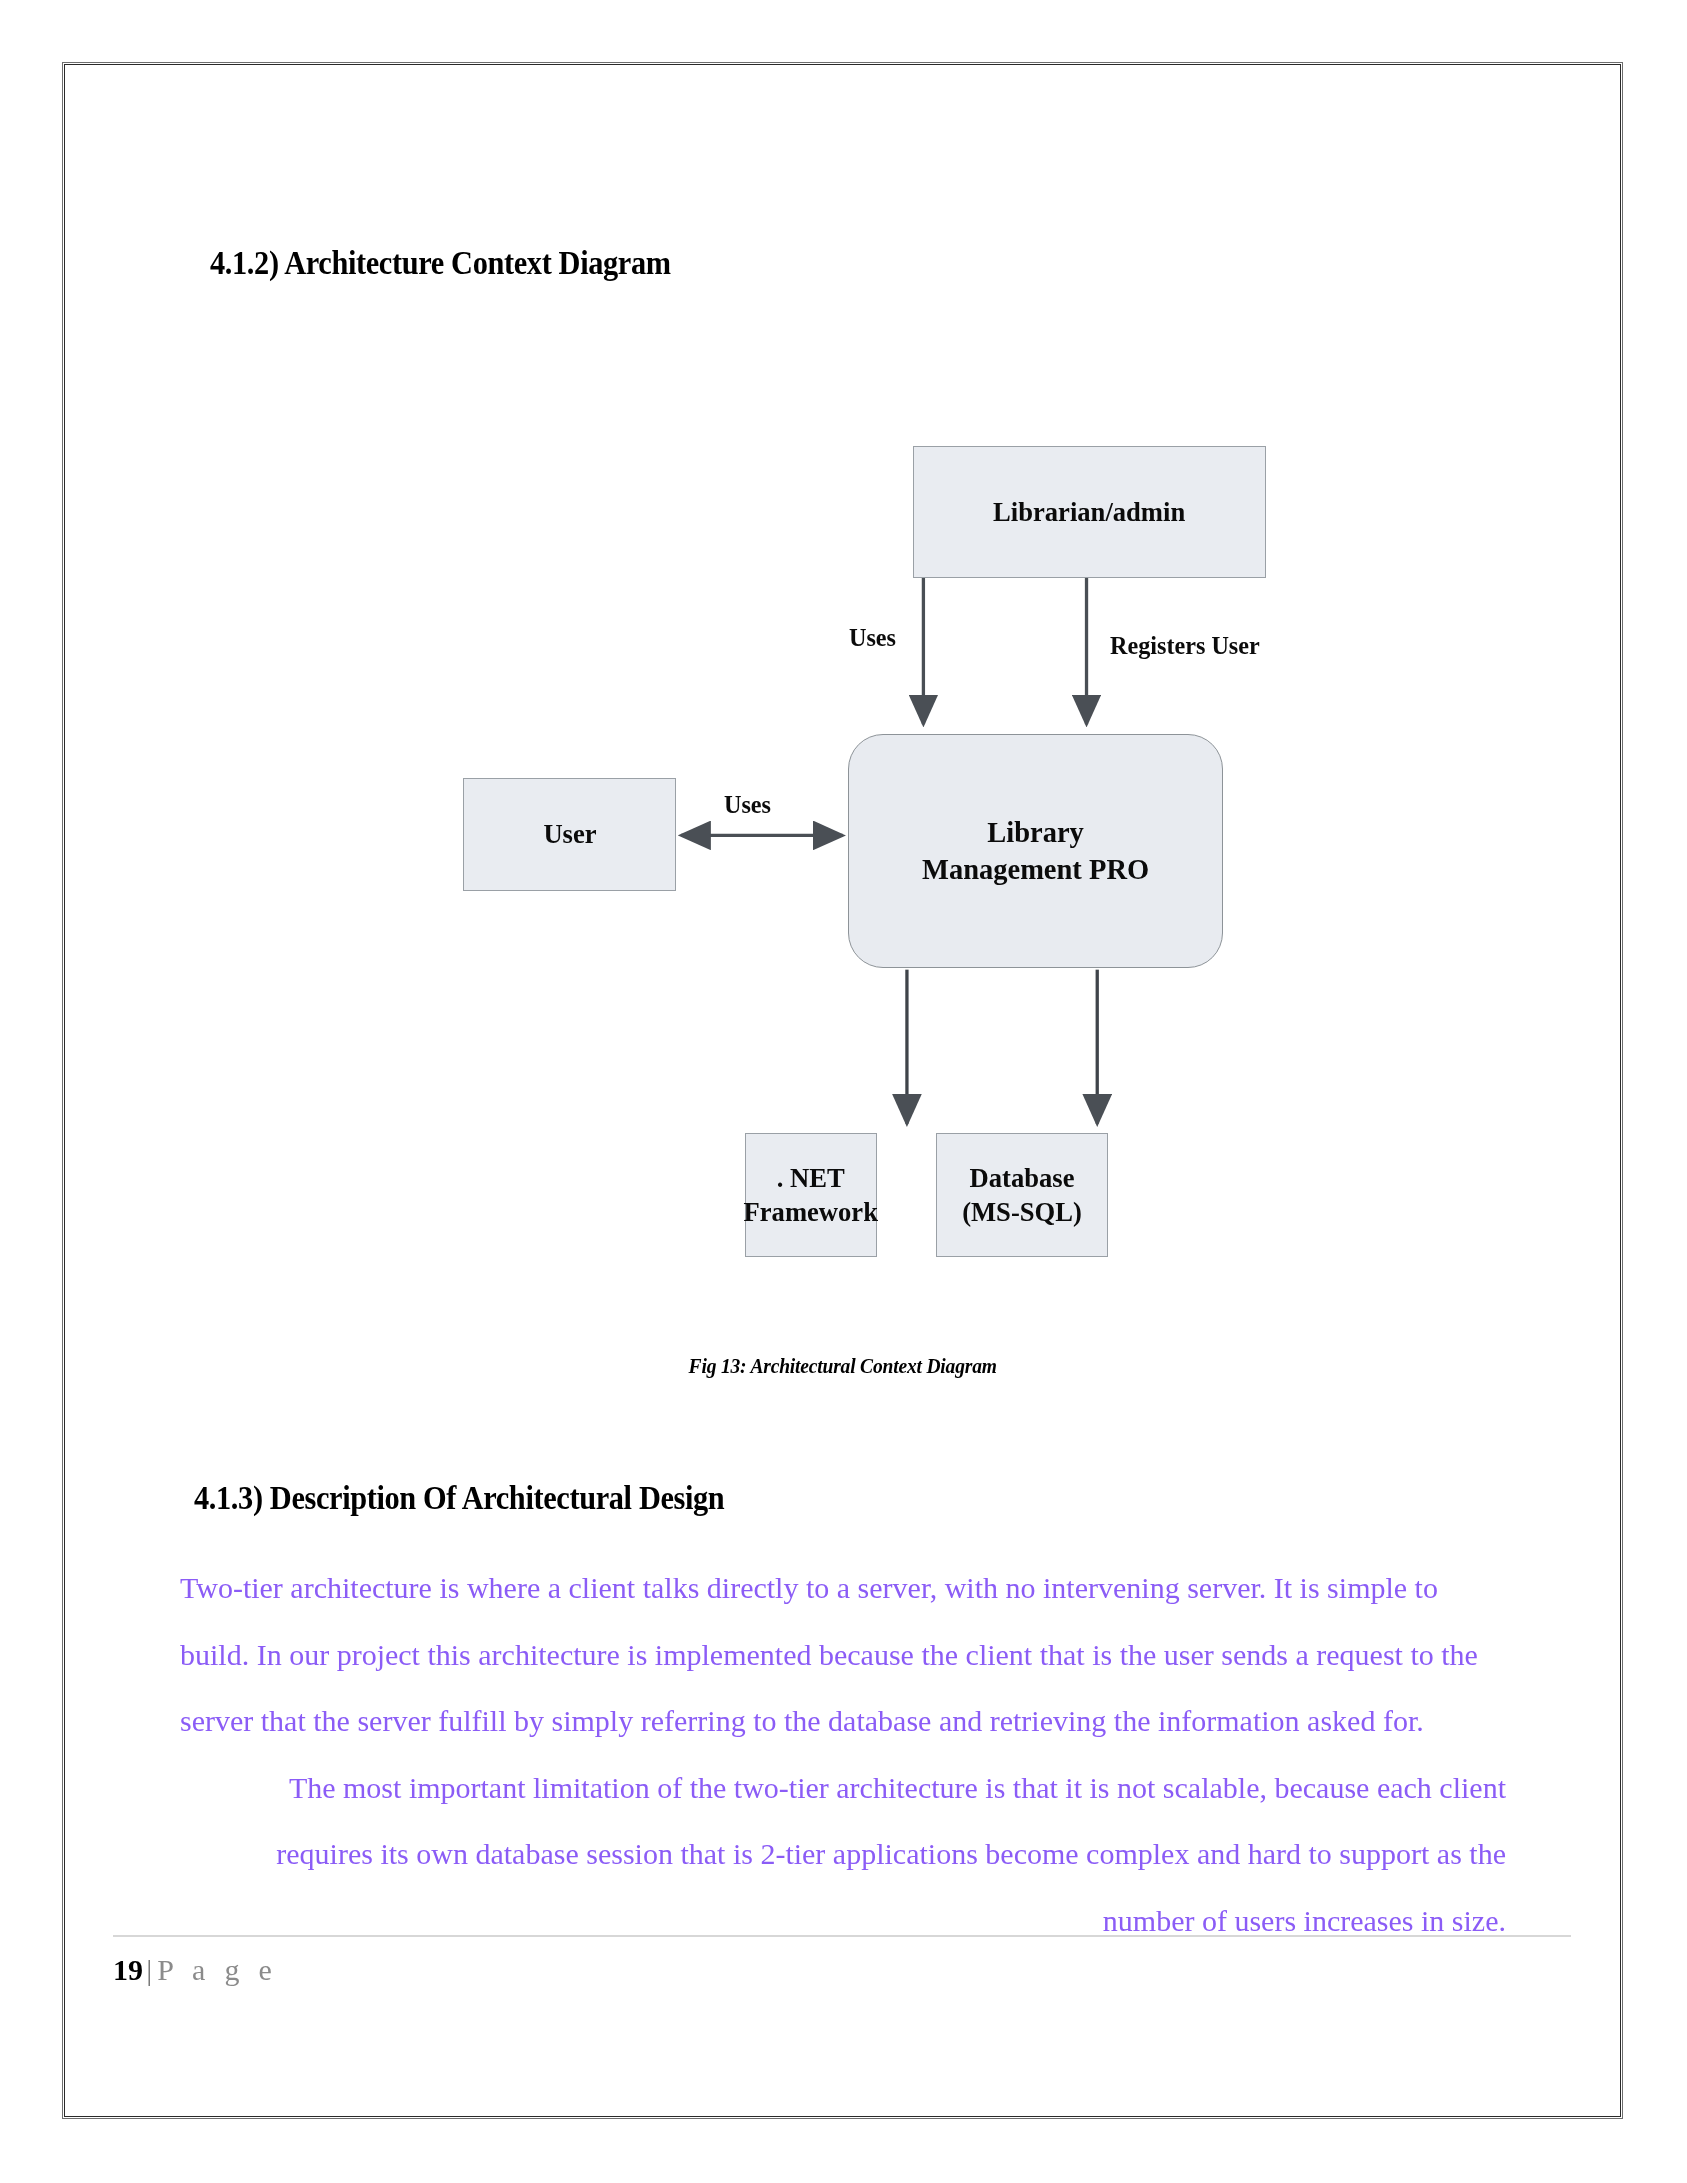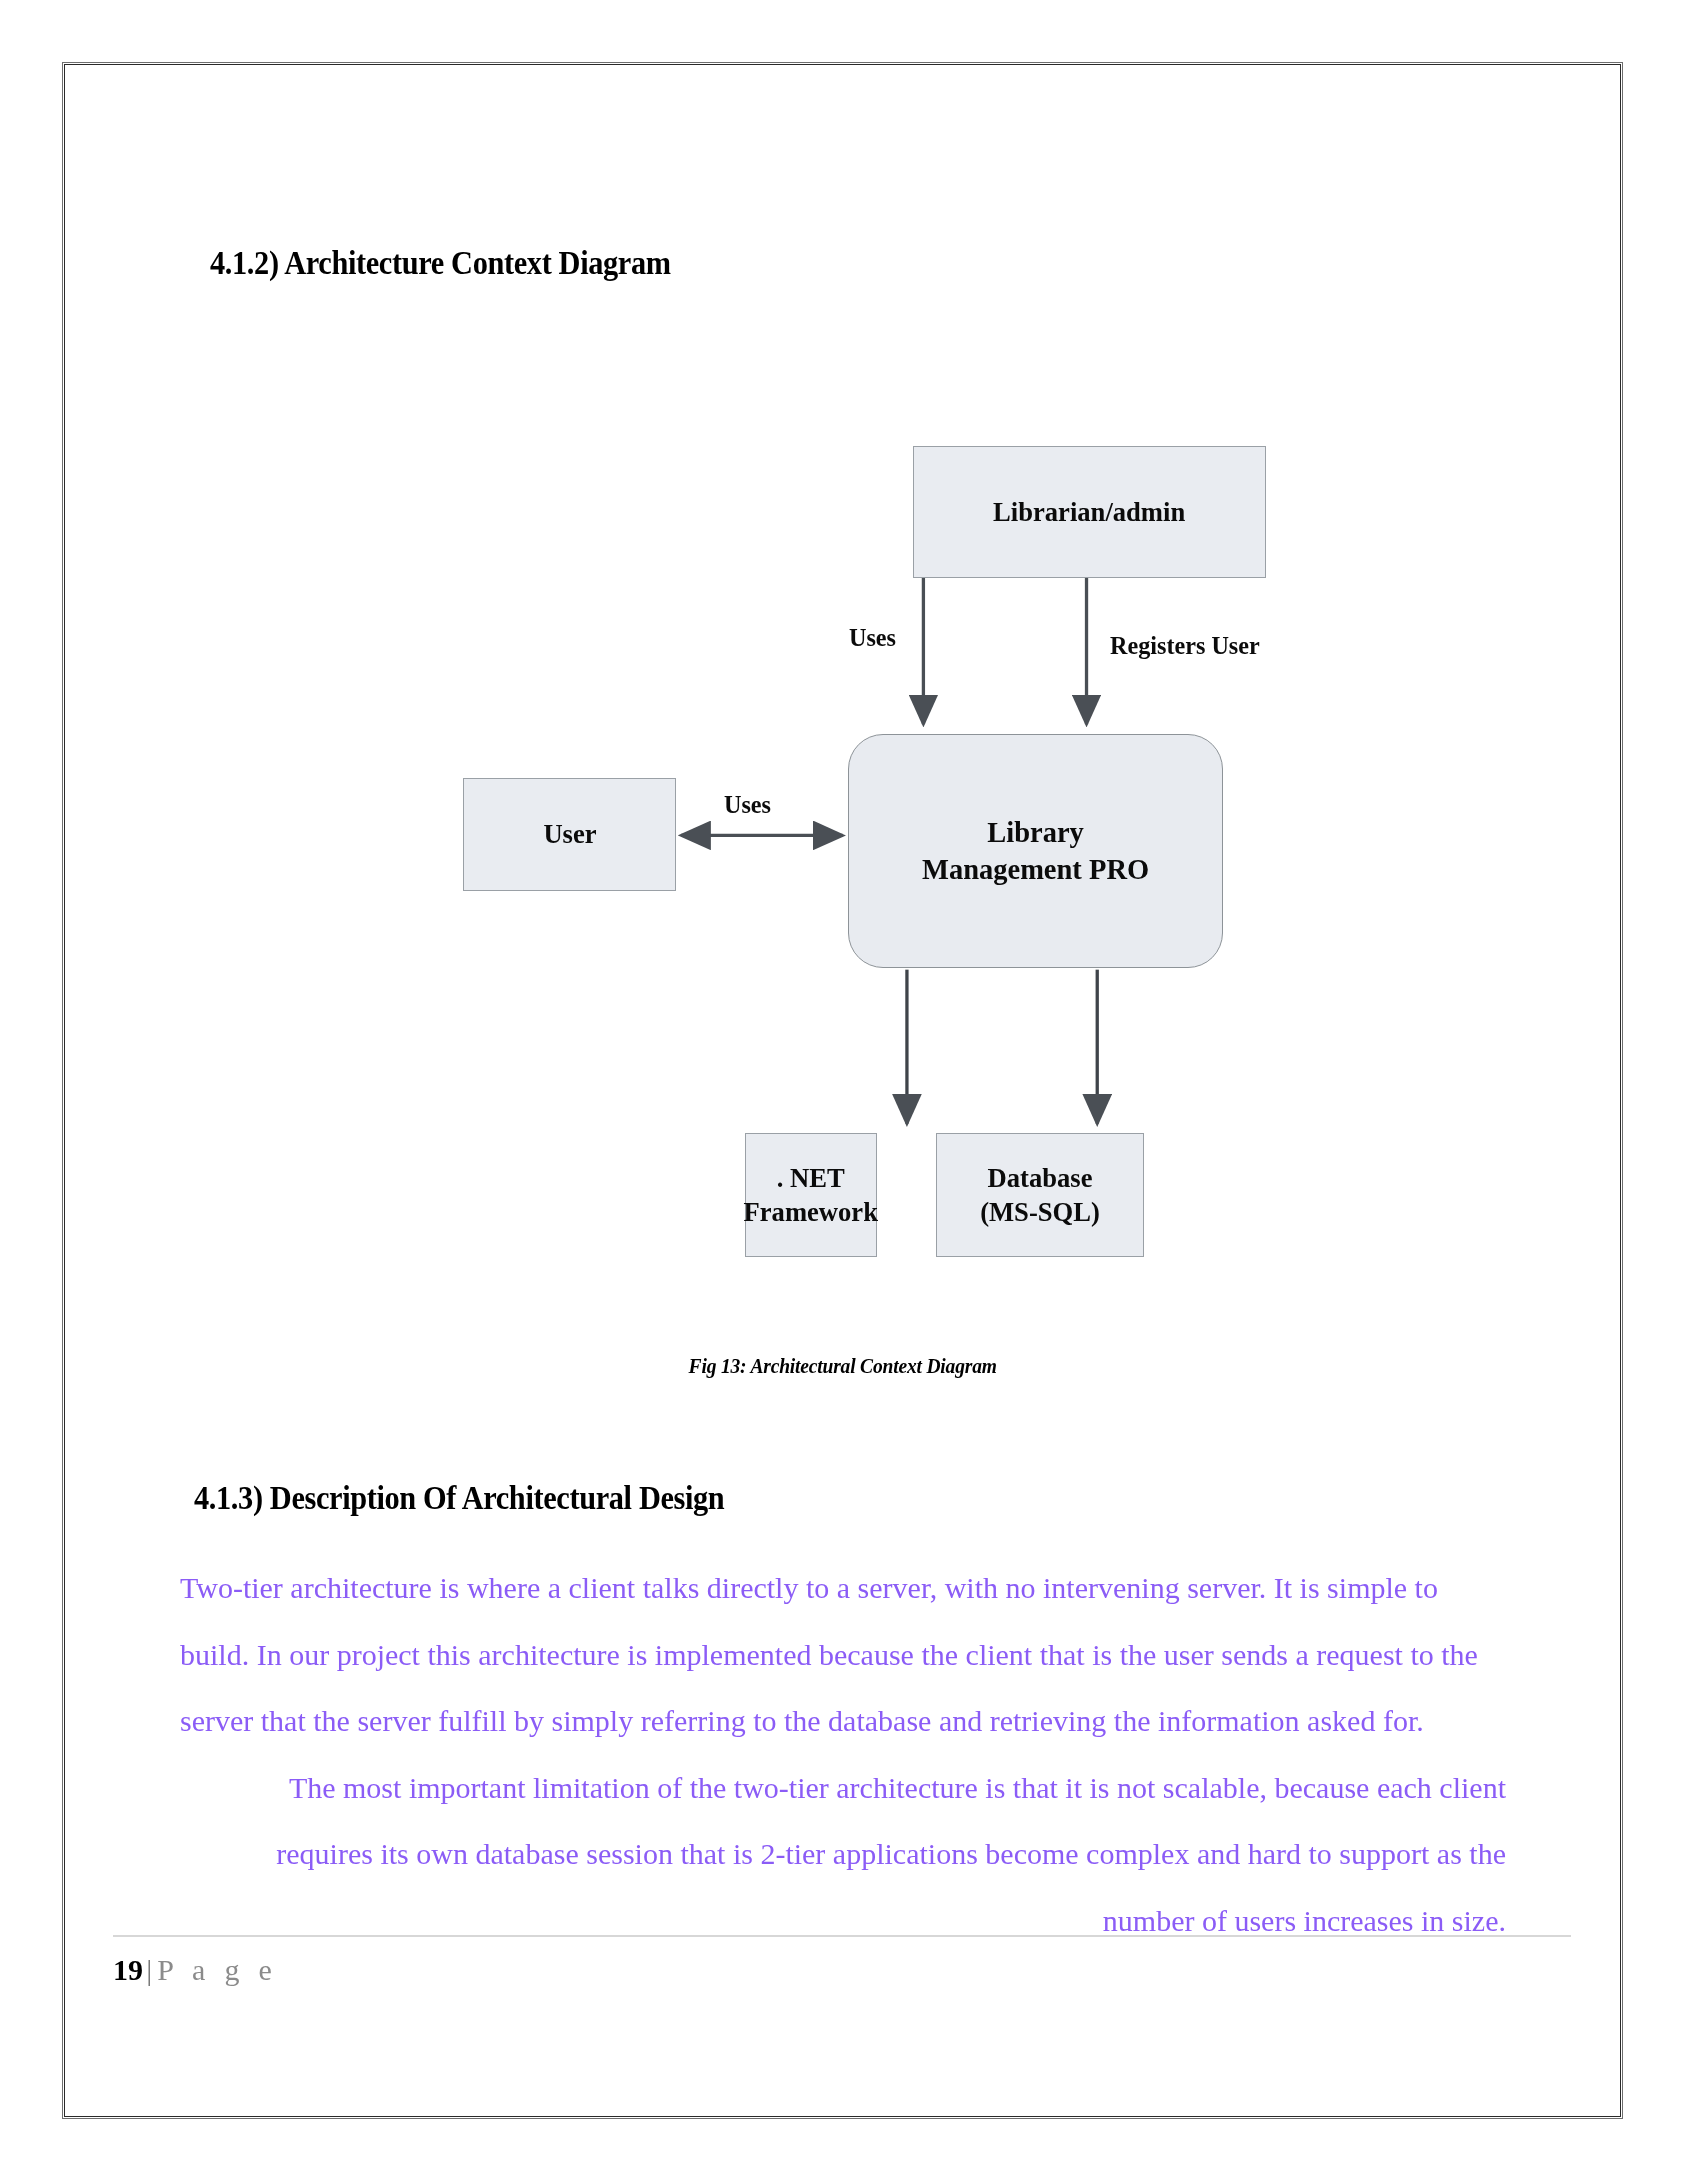--- a/index.html
+++ b/index.html
@@ -201,21 +201,21 @@
         </span>
       </div>
 
       <div class="node-box" style="left:680px; top:755px; width:132px; height:124px;">
         <span class="node-label">
           <span>. NET</span><br>
           <span>Framework</span>
         </span>
       </div>
 
-      <div class="node-box" style="left:871px; top:755px; width:208px; height:124px;">
+      <div class="node-box" style="left:871px; top:755px; width:172px; height:124px;">
         <span class="node-label">
           <span>Database</span><br>
           <span>(MS-SQL)</span>
         </span>
       </div>
 
       <div class="edge-label" style="left:784px; top:245px;">Uses</div>
 
       <div class="edge-label" style="left:1045px; top:253px;">Registers User</div>
 

